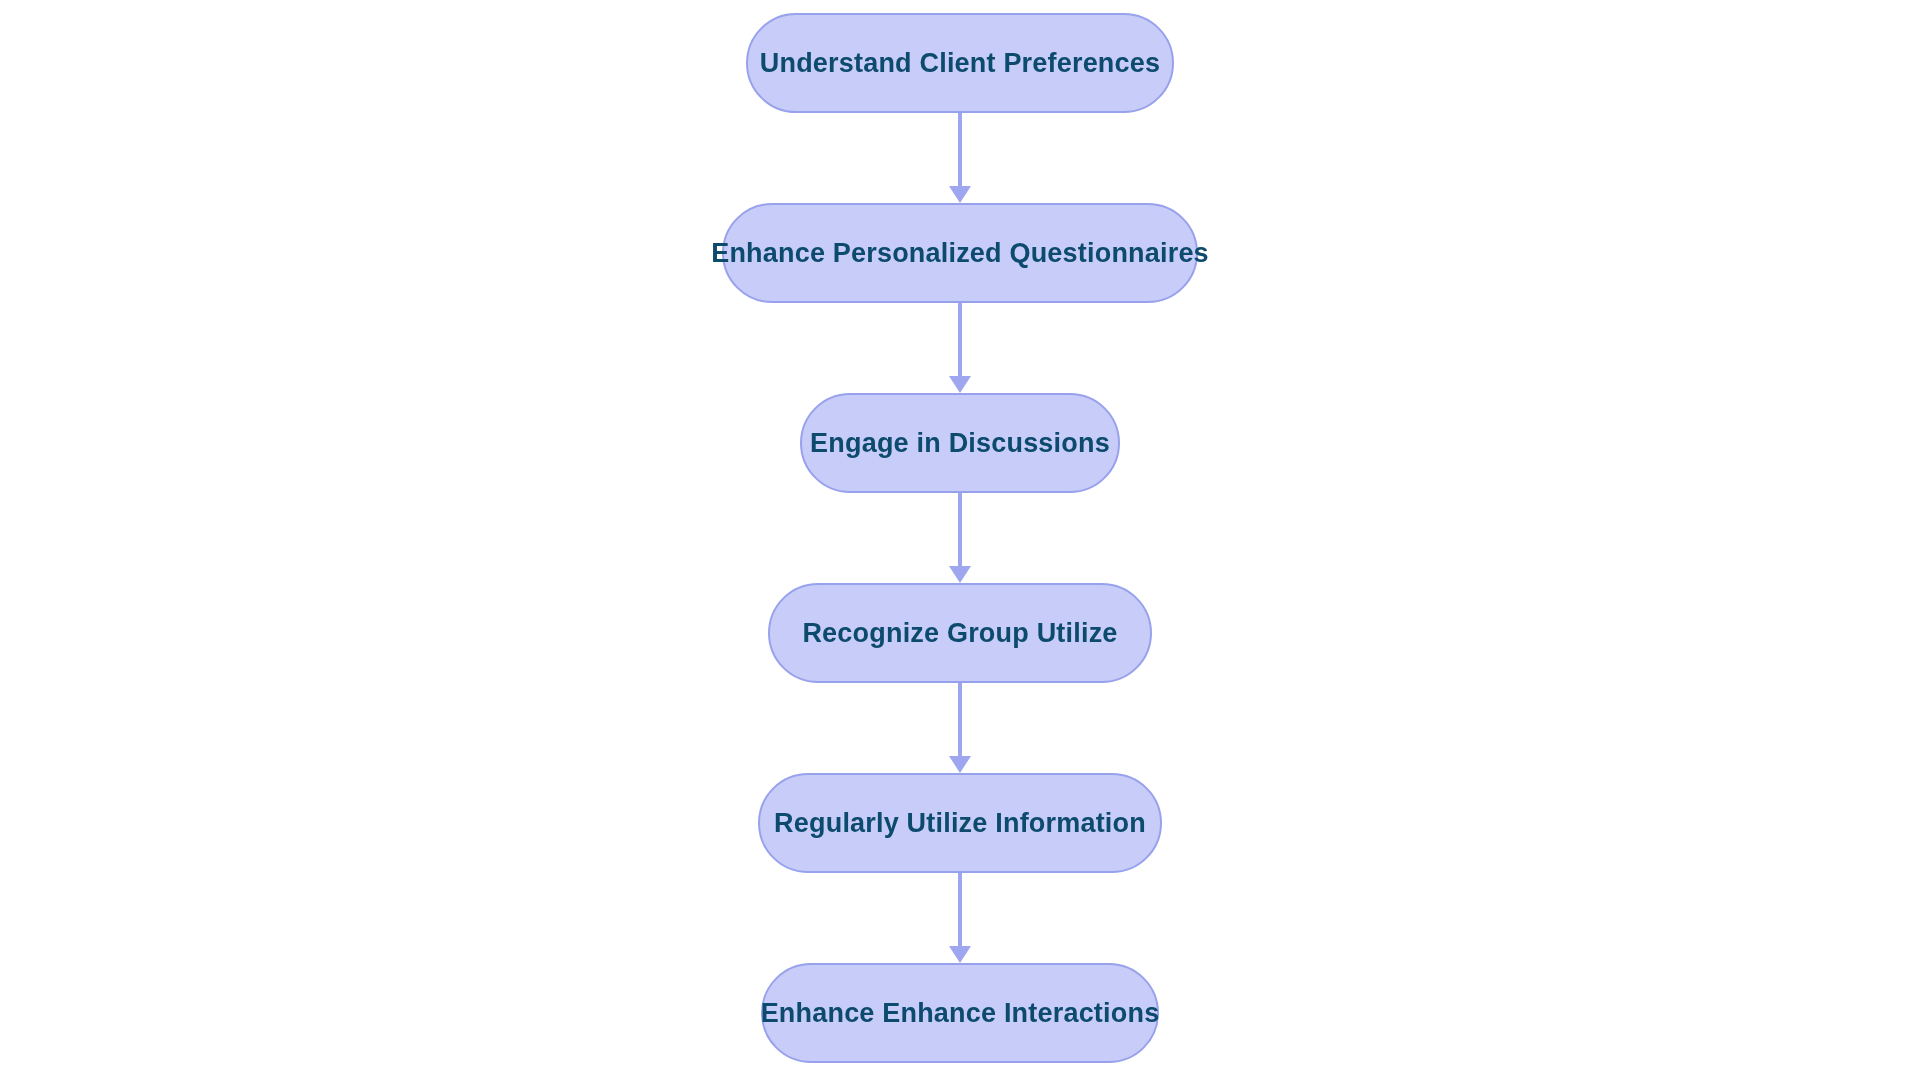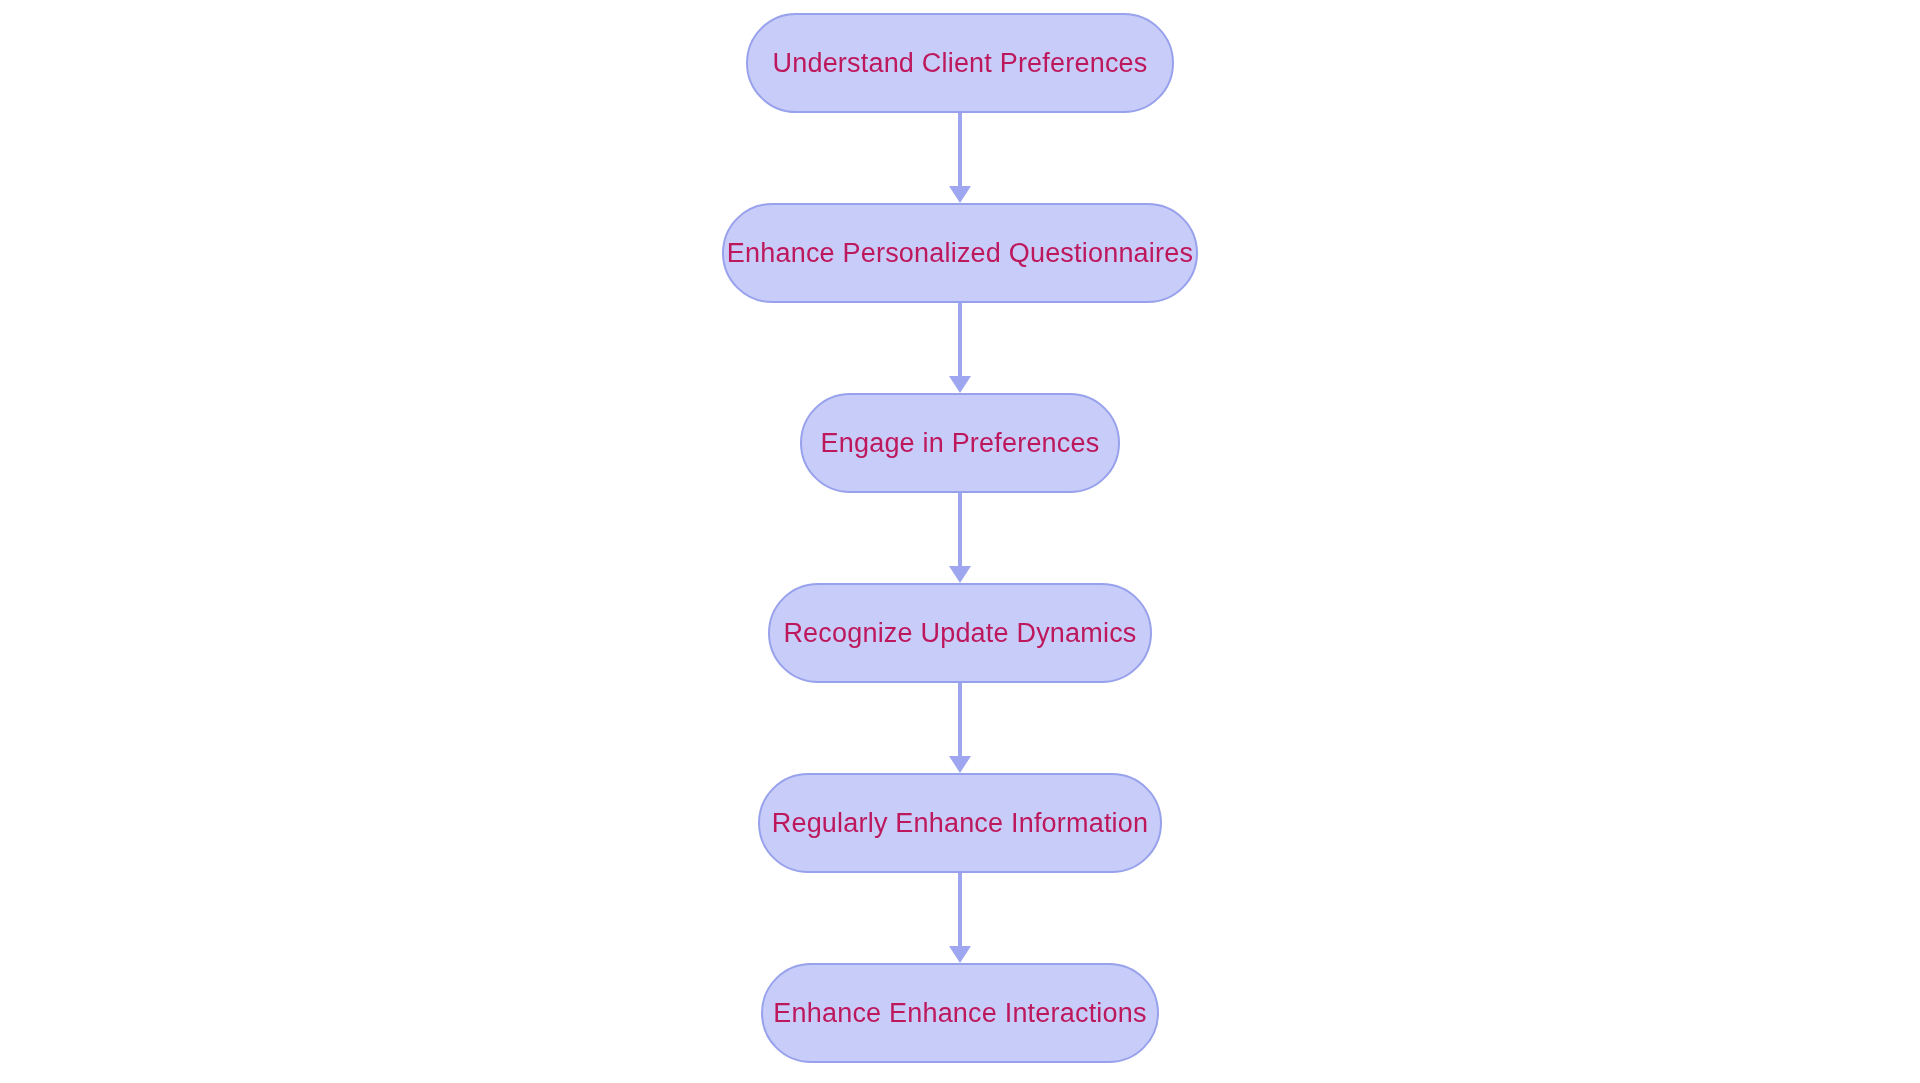--- a/index.html
+++ b/index.html
@@ -27,23 +27,24 @@
     background: #c7ccf8;
     border: 2px solid #98a2ec;
     display: flex;
     align-items: center;
     justify-content: center;
     flex: 0 0 auto;
   }
   .node span {
     font-size: 27px;
     line-height: 1;
-    color: #be185d;
+    color: #0c4a6e;
     letter-spacing: 0.2px;
     white-space: nowrap;
+    font-weight: bold;
   }
   
   .n0 { width: 428px; }
   .n1 { width: 476px; }
   .n2 { width: 320px; }
   .n3 { width: 384px; }
   .n4 { width: 404px; }
   .n5 { width: 398px; }
 
   .arrow {
@@ -84,39 +85,39 @@
   <div class="node n1">
     <span>Enhance Personalized Questionnaires</span>
   </div>
 
   <div class="arrow">
     <div class="arrow-line"></div>
     <div class="arrow-head"></div>
   </div>
 
   <div class="node n2">
-    <span>Engage in Preferences</span>
+    <span>Engage in Discussions</span>
   </div>
 
   <div class="arrow">
     <div class="arrow-line"></div>
     <div class="arrow-head"></div>
   </div>
 
   <div class="node n3">
-    <span>Recognize Update Dynamics</span>
+    <span>Recognize Group Utilize</span>
   </div>
 
   <div class="arrow">
     <div class="arrow-line"></div>
     <div class="arrow-head"></div>
   </div>
 
   <div class="node n4">
-    <span>Regularly Enhance Information</span>
+    <span>Regularly Utilize Information</span>
   </div>
 
   <div class="arrow">
     <div class="arrow-line"></div>
     <div class="arrow-head"></div>
   </div>
 
   <div class="node n5">
     <span>Enhance Enhance Interactions</span>
   </div>

